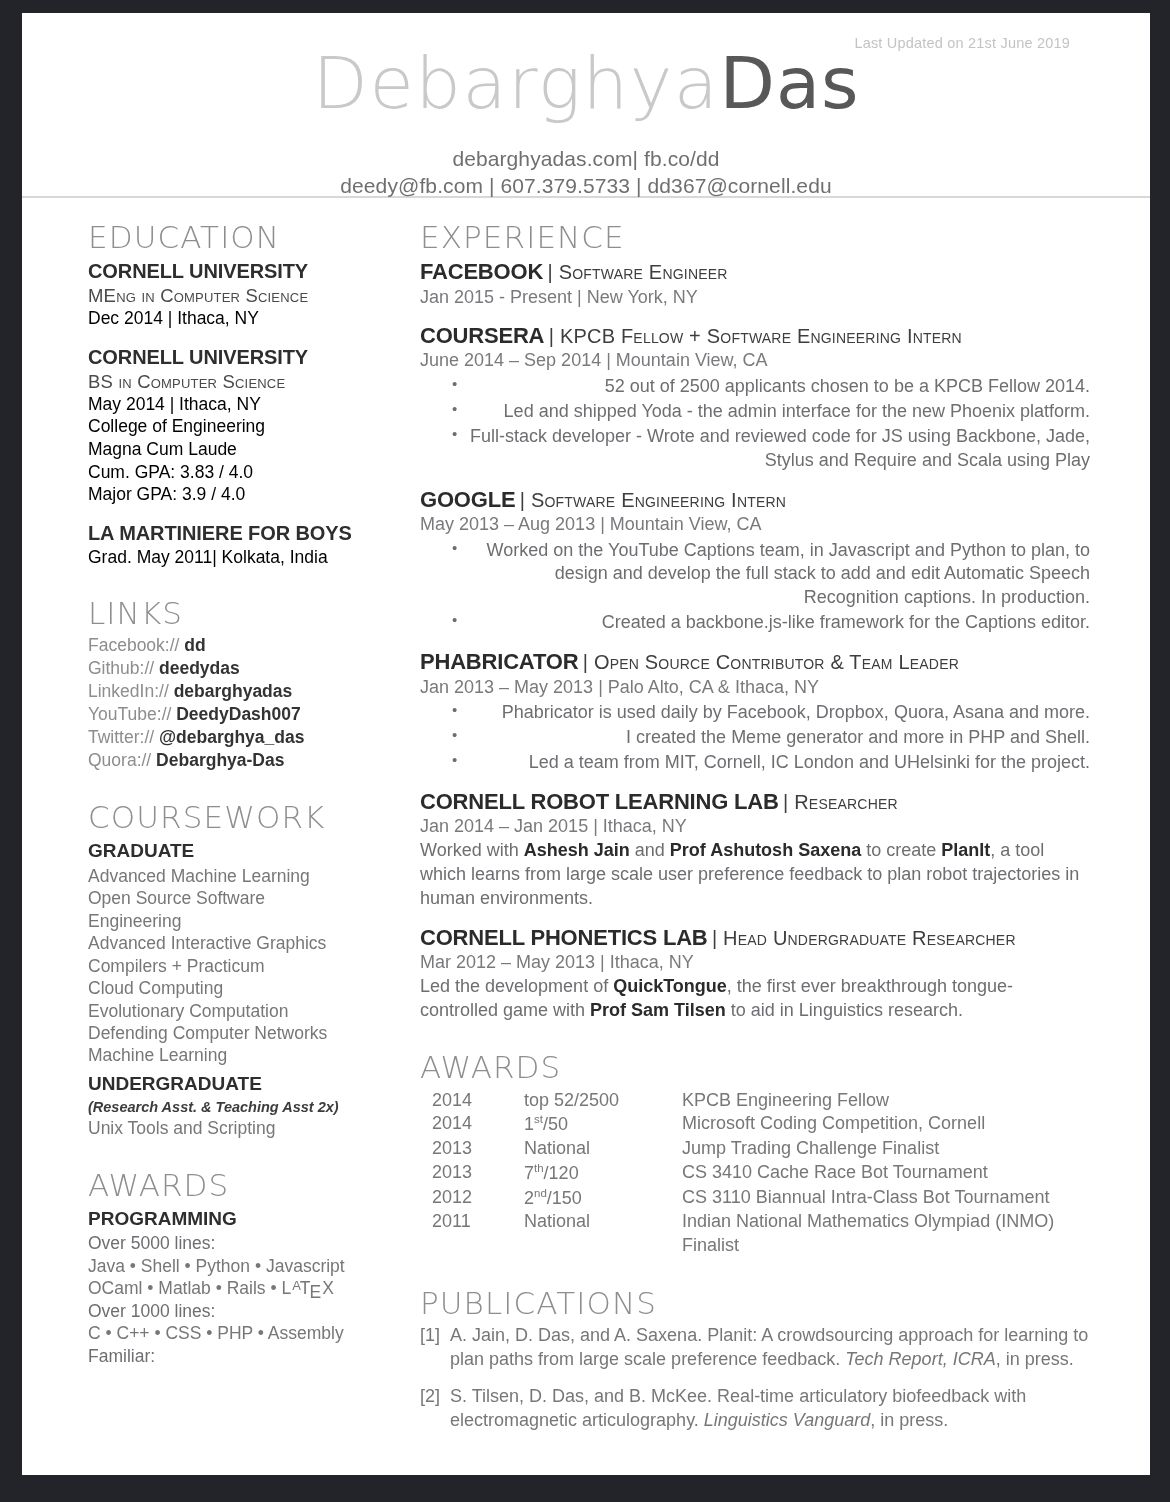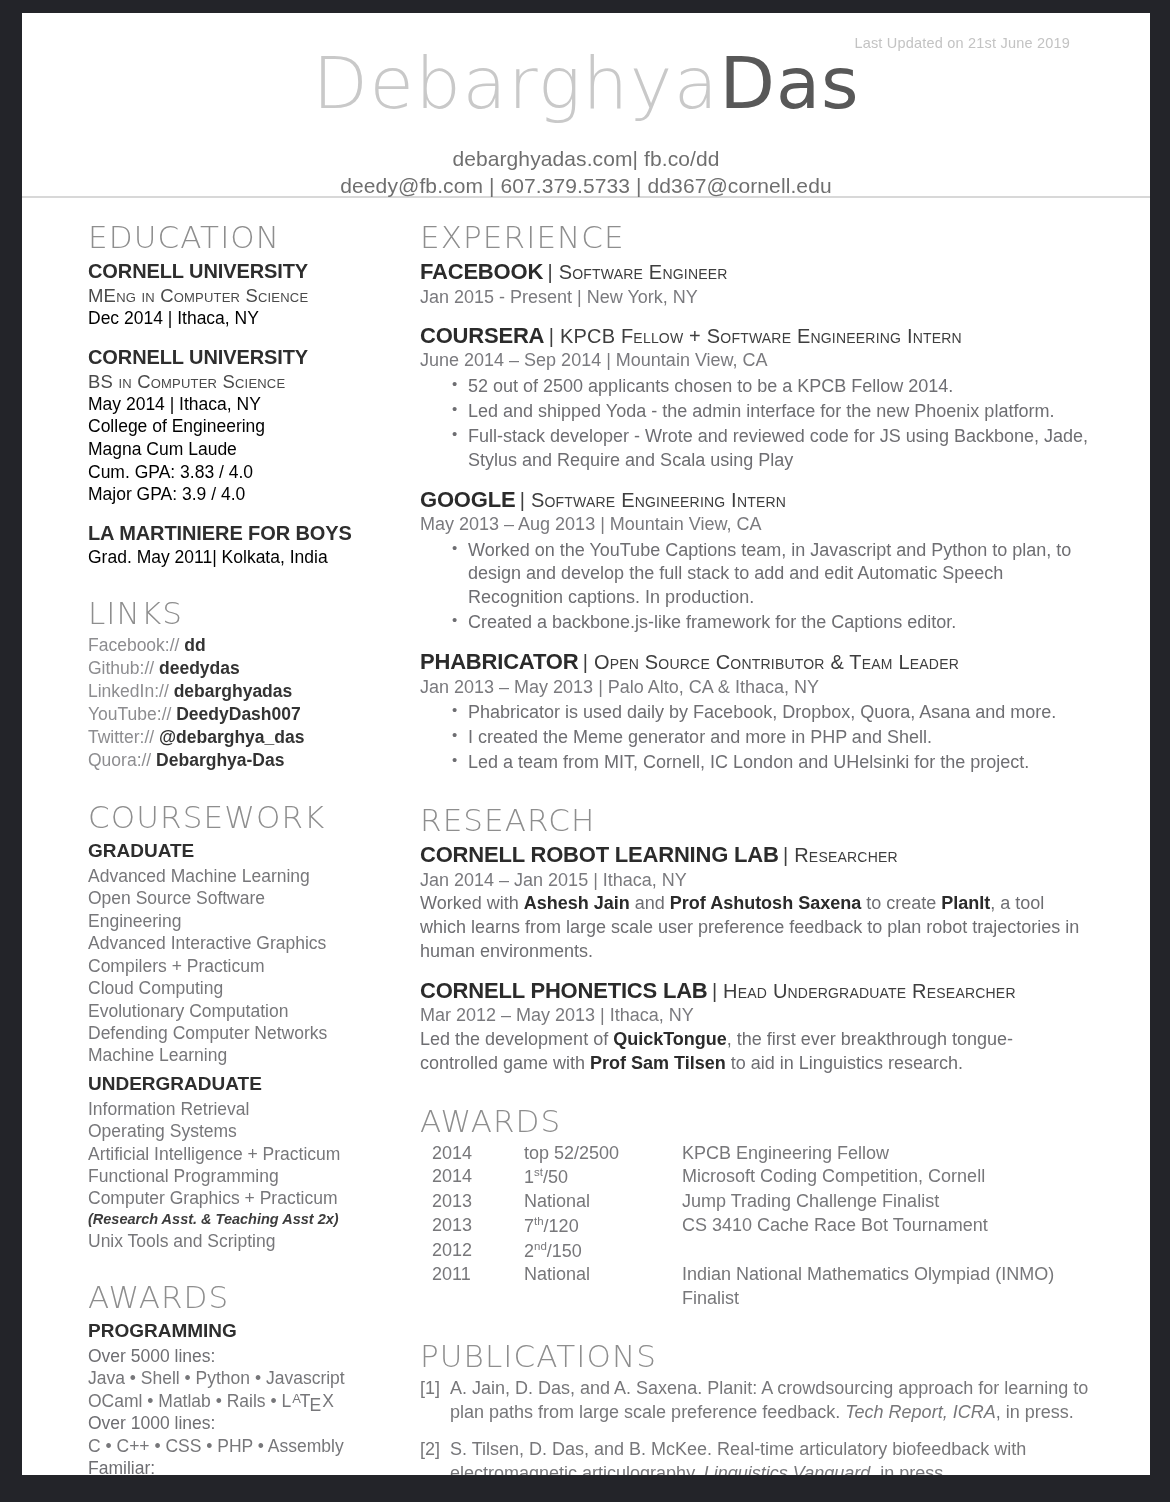--- a/index.html
+++ b/index.html
@@ -185,20 +185,21 @@
   .job-meta {
     font-size: 18px;
     color: #7a7a7e;
     font-weight: 300;
     line-height: 1.3;
   }
   ul.bullets {
     margin: 2px 0 0 0;
     padding-left: 48px;
     list-style: none;
+    text-align: right;
   }
   ul.bullets li {
     font-size: 18px;
     color: #6e6e72;
     font-weight: 300;
     line-height: 1.33;
     position: relative;
     margin-bottom: 1px;
   }
   ul.bullets li:before {
@@ -303,27 +304,20 @@
           <div class="course-item">Advanced Machine Learning</div>
           <div class="course-item">Open Source Software Engineering</div>
           <div class="course-item">Advanced Interactive Graphics</div>
           <div class="course-item">Compilers + Practicum</div>
           <div class="course-item">Cloud Computing</div>
           <div class="course-item">Evolutionary Computation</div>
           <div class="course-item">Defending Computer Networks</div>
           <div class="course-item">Machine Learning</div>
         </div>
       <div class="sub-head">UNDERGRADUATE</div>
-      <div id="ugrad-courses">
-          <div class="course-item">Information Retrieval</div>
-          <div class="course-item">Operating Systems</div>
-          <div class="course-item">Artificial Intelligence + Practicum</div>
-          <div class="course-item">Functional Programming</div>
-          <div class="course-item">Computer Graphics + Practicum</div>
-        </div>
       <div class="course-note">(Research Asst. &amp; Teaching Asst 2x)</div>
       <div class="course-item">Unix Tools and Scripting</div>
 
       <div class="section-title sec-gap">AWARDS</div>
       <div class="sub-head">PROGRAMMING</div>
       <div id="skill-groups">
           <div class="skill-label">Over 5000 lines:</div>
           <div class="skill-row">Java • Shell • Python • Javascript</div>
           <div class="skill-row">OCaml • Matlab • Rails • <span class="latex">L<span class="a">A</span>T<span class="e">E</span>X</span></div>
           <div class="skill-label">Over 1000 lines:</div>
@@ -362,21 +356,20 @@
             <div class="job-head"><span class="job-org">PHABRICATOR</span>  <span class="job-role">| Open Source Contributor &amp; Team Leader</span></div>
             <div class="job-meta">Jan 2013 – May 2013 | Palo Alto, CA &amp; Ithaca, NY</div>
             <ul class="bullets">
               <li>Phabricator is used daily by Facebook, Dropbox, Quora, Asana and more.</li>
               <li>I created the Meme generator and more in PHP and Shell.</li>
               <li>Led a team from MIT, Cornell, IC London and UHelsinki for the project.</li>
             </ul>
           </div>
         </div>
 
-      <div class="section-title sec-gap">RESEARCH</div>
       <div id="research-list">
           <div class="job">
             <div class="job-head"><span class="job-org">CORNELL ROBOT LEARNING LAB</span>  <span class="job-role">| Researcher</span></div>
             <div class="job-meta">Jan 2014 – Jan 2015 | Ithaca, NY</div>
             <div class="job-desc">Worked with <b>Ashesh Jain</b> and <b>Prof Ashutosh Saxena</b> to create <b>PlanIt</b>, a tool which learns from large scale user preference feedback to plan robot trajectories in human environments.</div>
           </div>
           <div class="job">
             <div class="job-head"><span class="job-org">CORNELL PHONETICS LAB</span>  <span class="job-role">| Head Undergraduate Researcher</span></div>
             <div class="job-meta">Mar 2012 – May 2013 | Ithaca, NY</div>
             <div class="job-desc">Led the development of <b>QuickTongue</b>, the first ever breakthrough tongue-controlled game with <b>Prof Sam Tilsen</b> to aid in Linguistics research.</div>
@@ -401,20 +394,21 @@
             <div class="award-desc">Jump Trading Challenge Finalist</div>
           </div>
           <div class="award-row">
             <div class="award-year">2013</div>
             <div class="award-rank">7<sup>th</sup>/120</div>
             <div class="award-desc">CS 3410 Cache Race Bot Tournament</div>
           </div>
           <div class="award-row">
             <div class="award-year">2012</div>
             <div class="award-rank">2<sup>nd</sup>/150</div>
+            <div class="award-desc">CS 3110 Biannual Intra-Class Bot Tournament</div>
           </div>
           <div class="award-row">
             <div class="award-year">2011</div>
             <div class="award-rank">National</div>
             <div class="award-desc">Indian National Mathematics Olympiad (INMO) Finalist</div>
           </div>
         </div>
 
       <div class="section-title sec-gap">PUBLICATIONS</div>
       <div id="publications-list">

